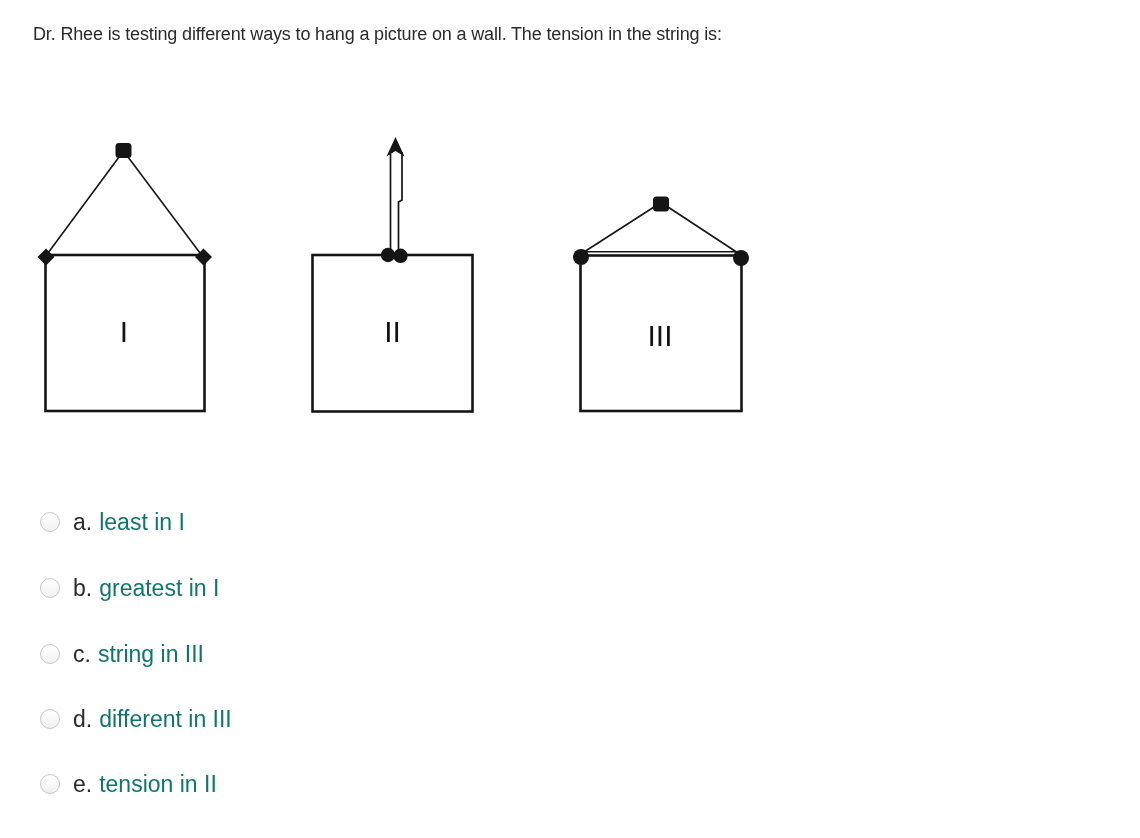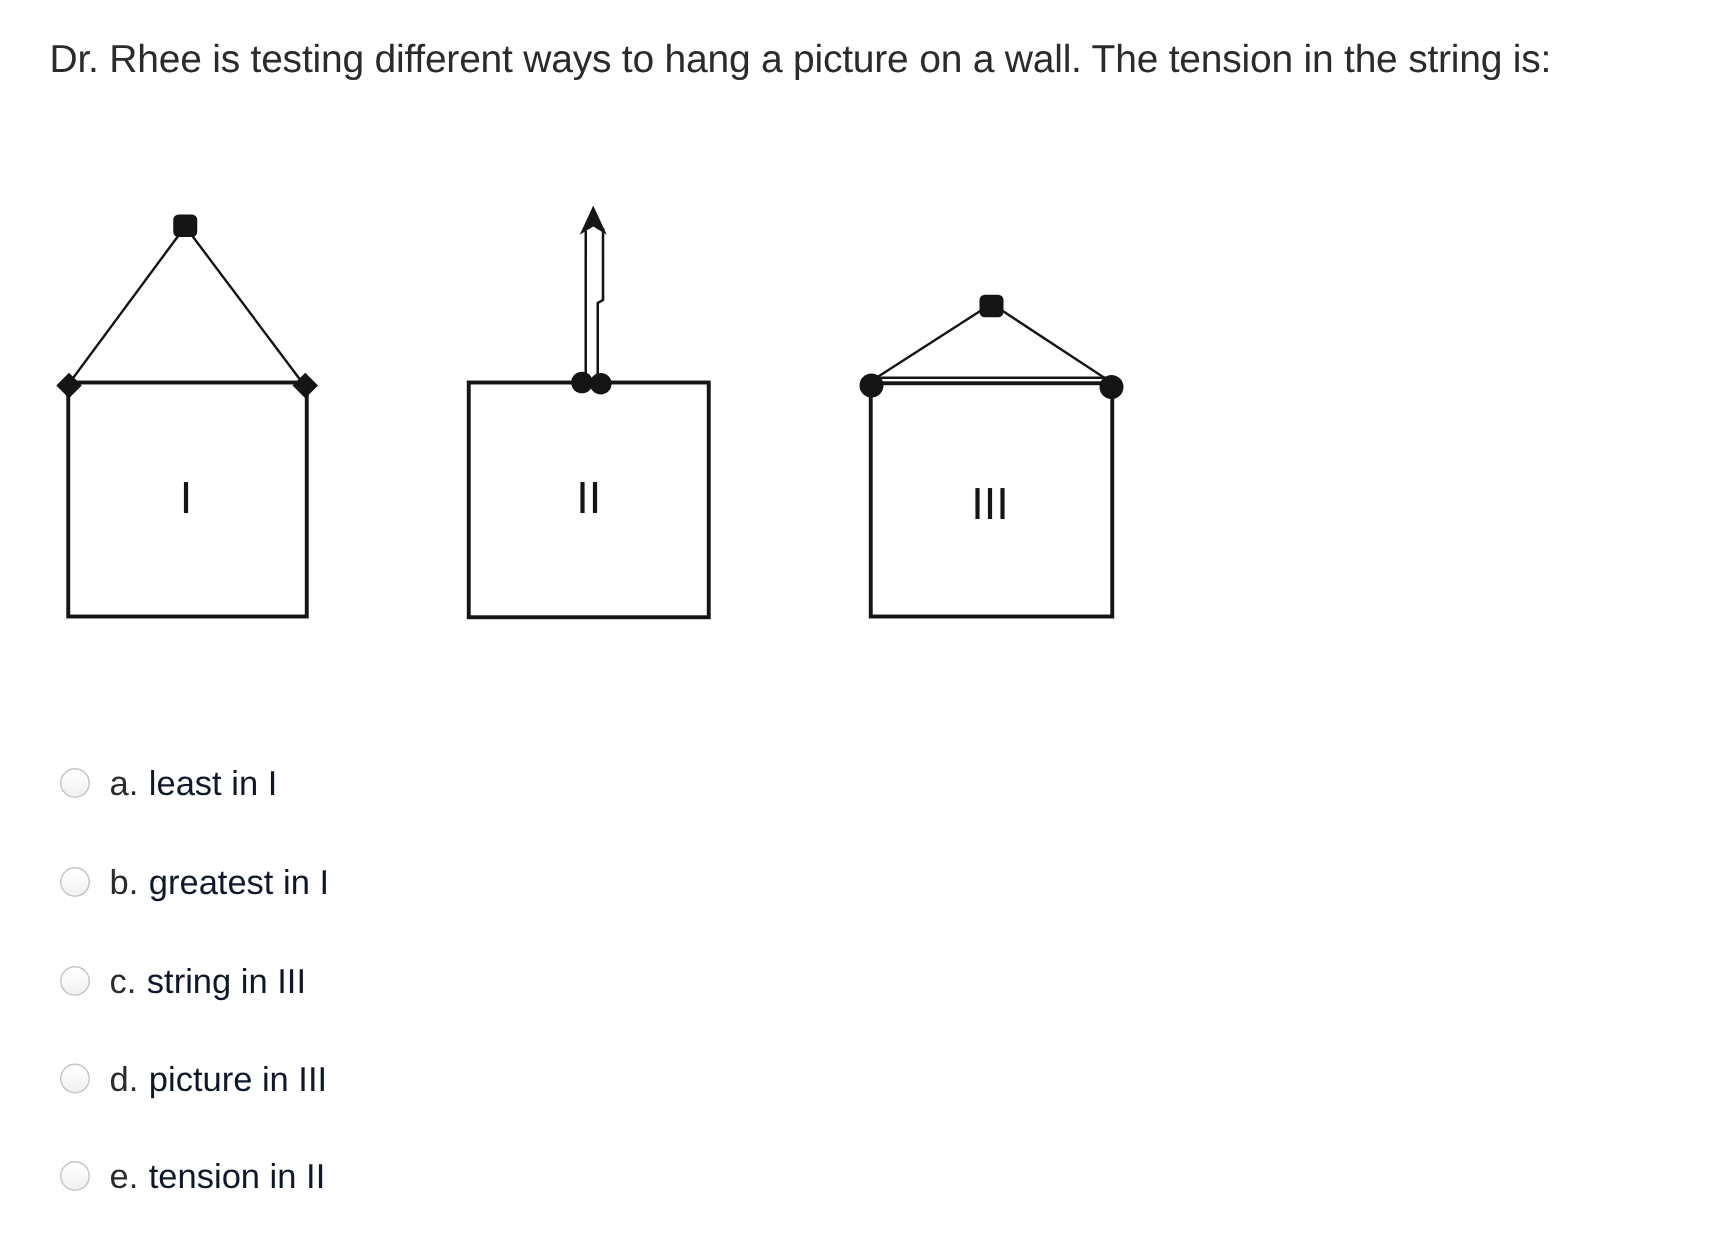--- a/index.html
+++ b/index.html
@@ -12,21 +12,21 @@
     height: 838px;
     position: relative;
     overflow: hidden;
     font-family: "Liberation Sans", "DejaVu Sans", sans-serif;
     -webkit-font-smoothing: antialiased;
   }
   .question-title {
     position: absolute;
     left: 33px;
     top: 24px;
-    font-size: 26px;
+    font-size: 18px;
     letter-spacing: -0.15px;
     color: #2b2b2b;
     white-space: nowrap;
   }
   .figure-svg {
     position: absolute;
     left: 0;
     top: 100px;
     width: 800px;
     height: 345px;
@@ -61,21 +61,21 @@
     flex: 0 0 auto;
     margin-right: 13px;
   }
   .opt-letter {
     font-size: 23px;
     color: #2b2b2b;
     margin-right: 7px;
   }
   .opt-text {
     font-size: 23px;
-    color: #0f172a;
+    color: #0f766e;
     white-space: nowrap;
   }
   .row-a { top: 506px; }
   .row-b { top: 572px; }
   .row-c { top: 638px; }
   .row-d { top: 703px; }
   .row-e { top: 768px; }
 </style>
 </head>
 <body>
@@ -134,21 +134,21 @@
 
     <div class="opt-row row-c">
       <span class="radio"></span>
       <span class="opt-letter">c.</span>
       <span class="opt-text">string in III</span>
     </div>
 
     <div class="opt-row row-d">
       <span class="radio"></span>
       <span class="opt-letter">d.</span>
-      <span class="opt-text">picture in III</span>
+      <span class="opt-text">different in III</span>
     </div>
 
     <div class="opt-row row-e">
       <span class="radio"></span>
       <span class="opt-letter">e.</span>
       <span class="opt-text">tension in II</span>
     </div>
 
   </div>
 </main>

